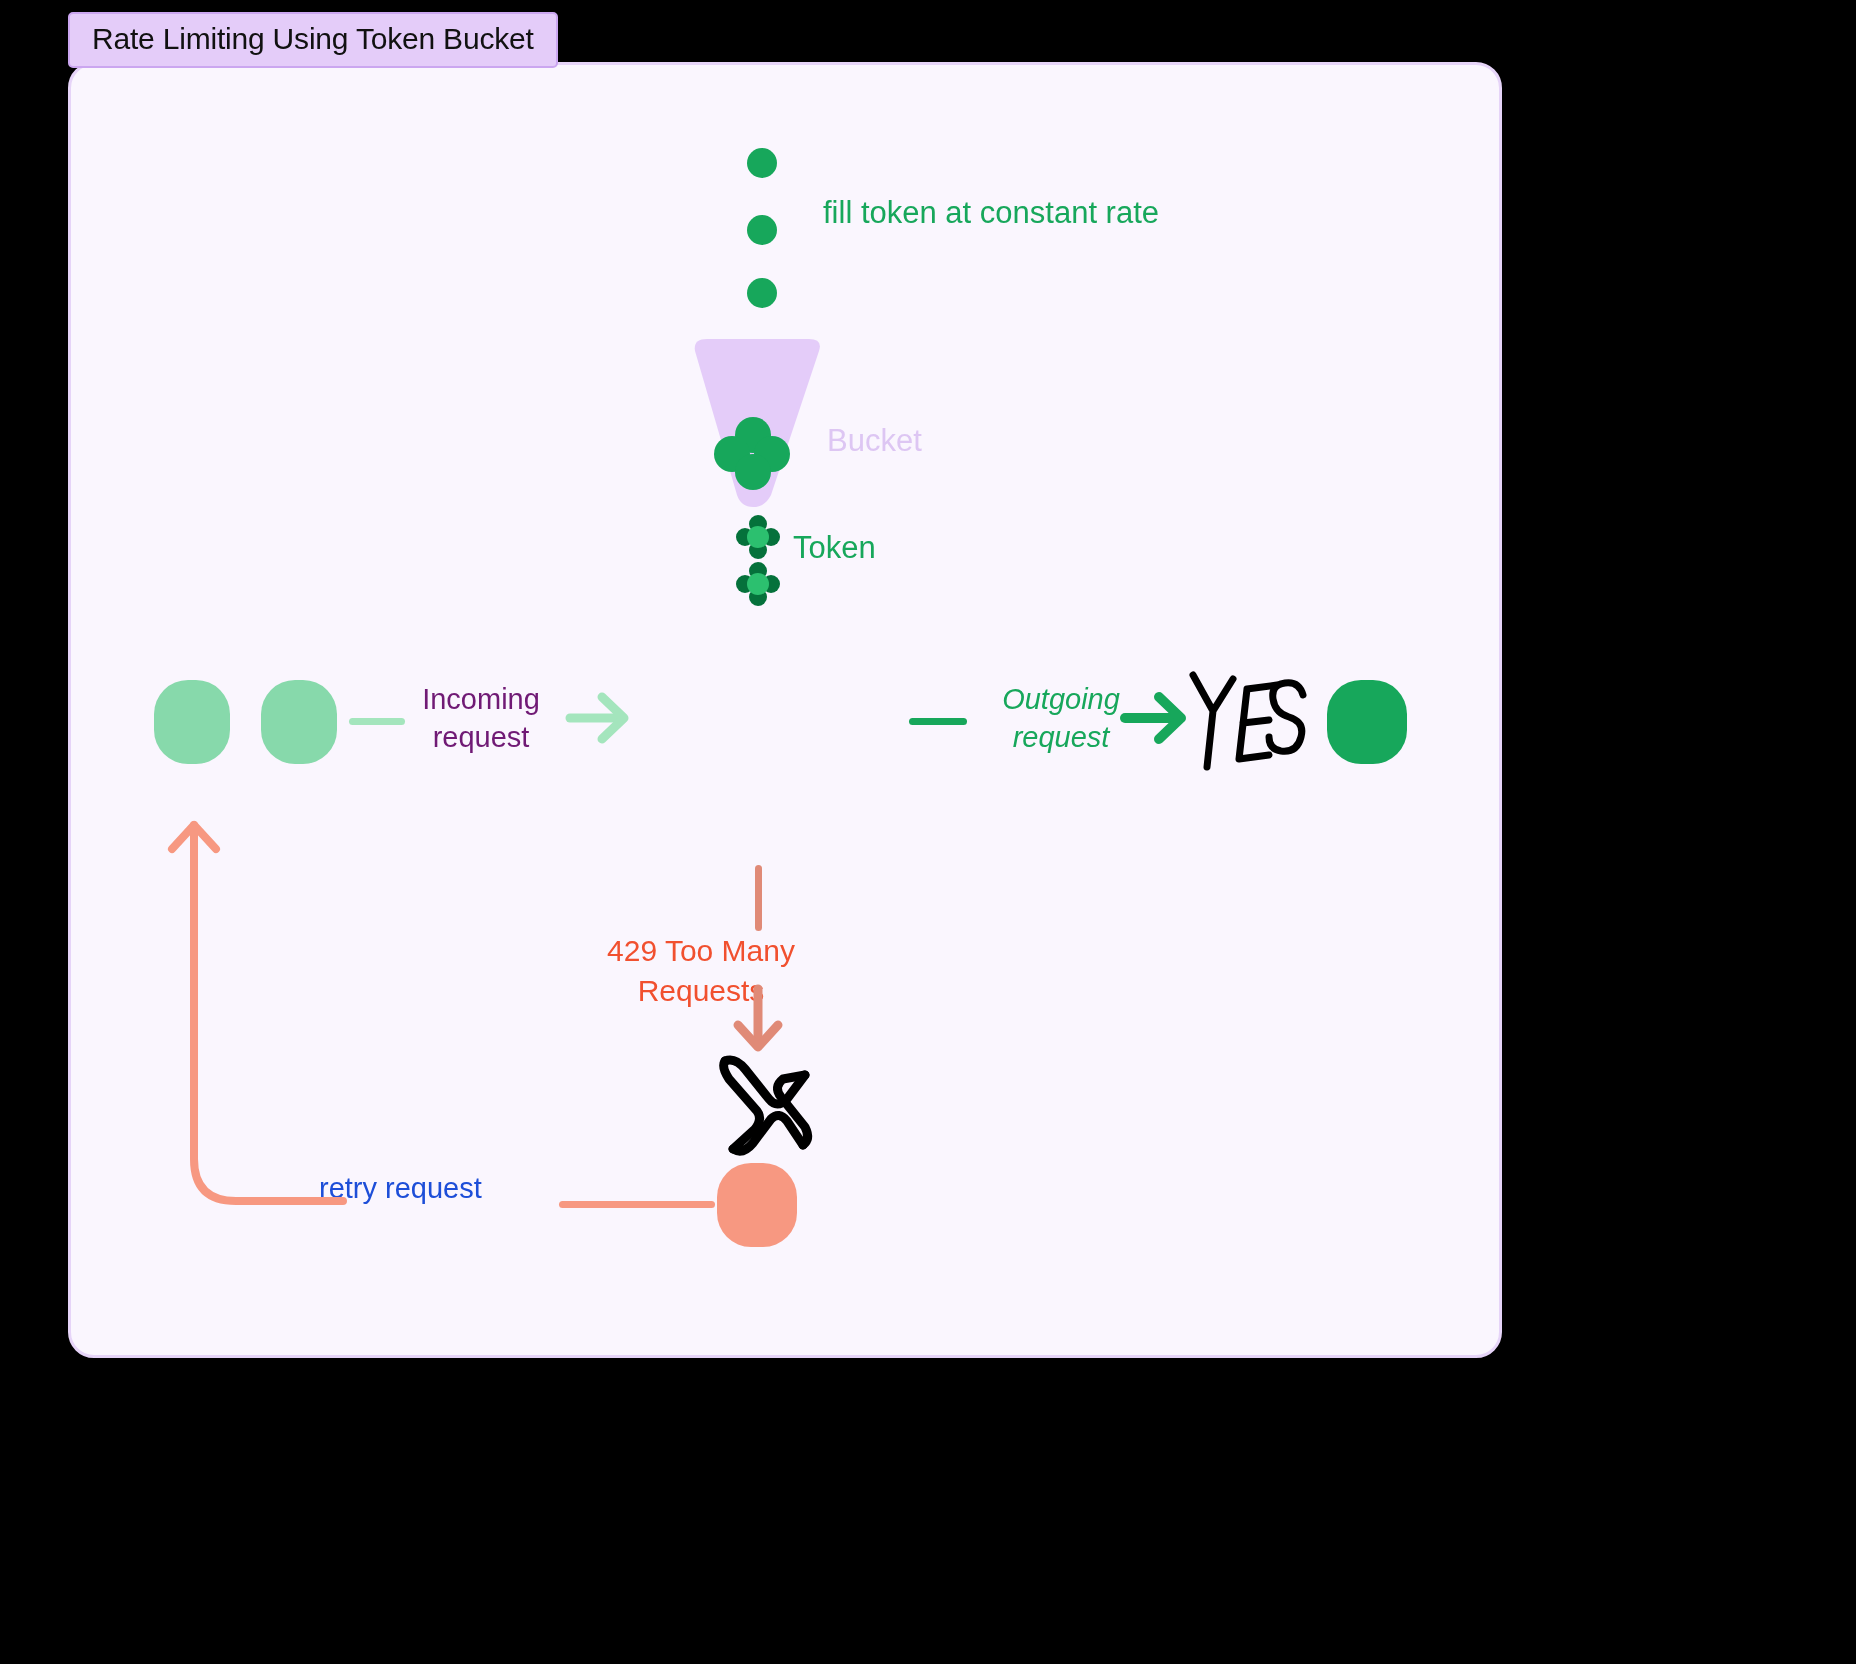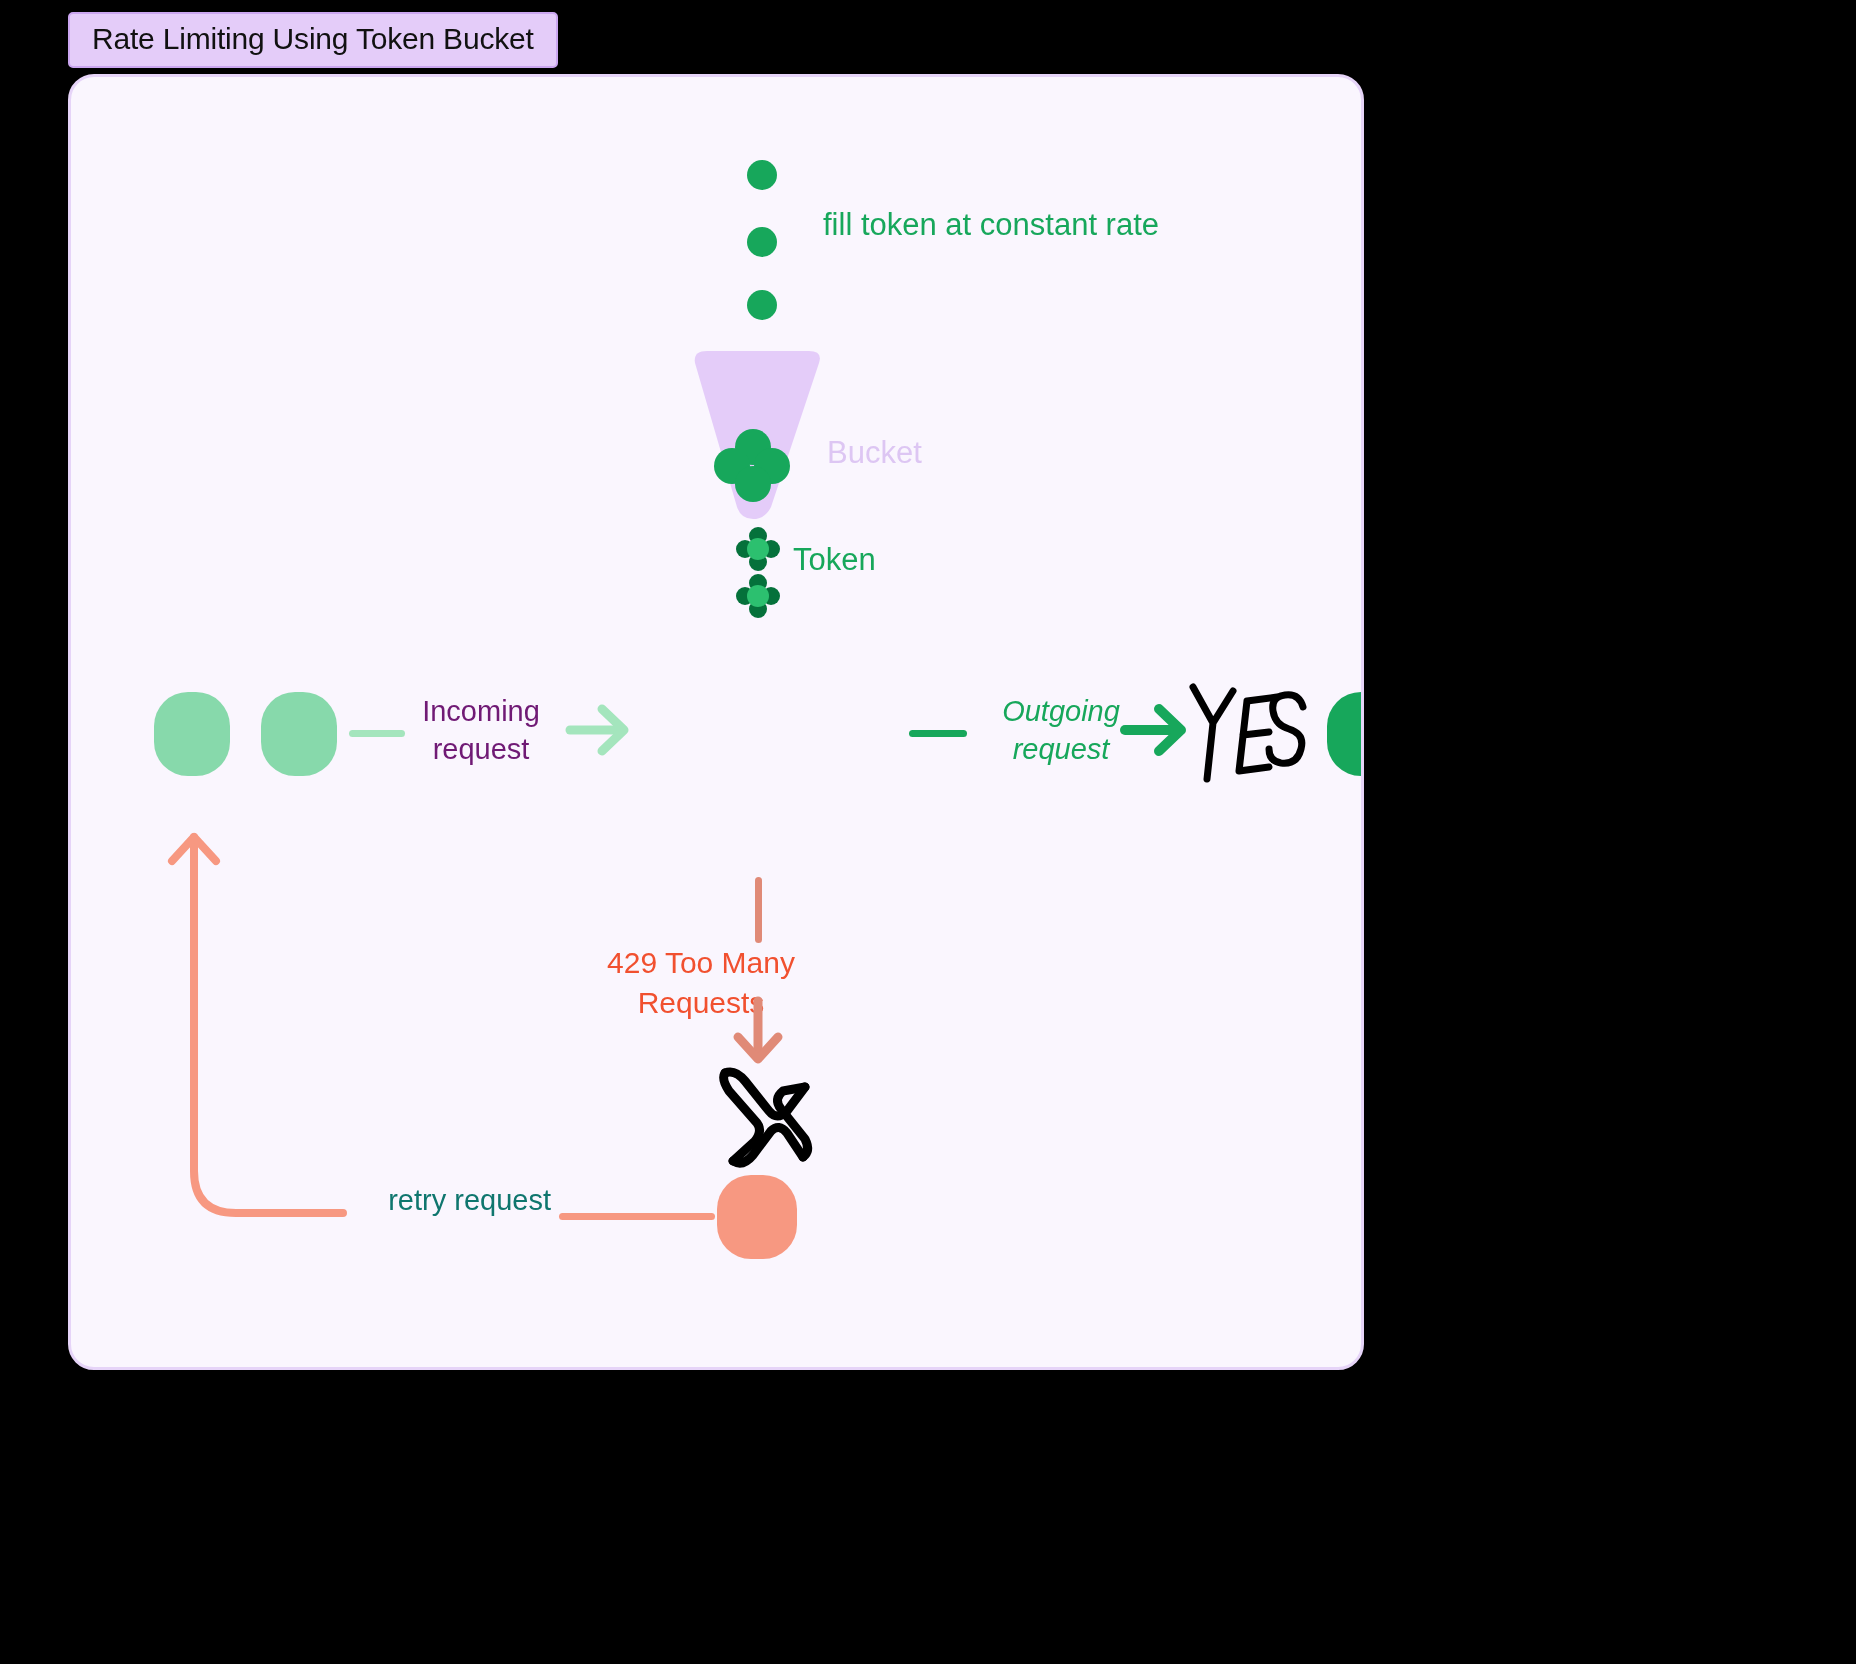--- a/index.html
+++ b/index.html
@@ -34,28 +34,27 @@
     letter-spacing: -0.2px;
     white-space: nowrap;
     z-index: 20;
   }
 
   
   #canvas {
     position: absolute;
     left: 68px;
     top: 62px;
-    width: 1296px;
+    width: 1434px;
     height: 1296px;
     background: #faf6fe;
     border: 3px solid #e6d4f8;
     border-radius: 26px;
     box-sizing: border-box;
     overflow: hidden;
-    margin-top: 12px;
   }
 
   .abs { position: absolute; }
 
   
   .drop-token {
     position: absolute;
     width: 30px;
     height: 30px;
     border-radius: 50%;
@@ -150,22 +149,22 @@
     text-align: center;
     white-space: pre-line;
   }
   #incoming-label { left: 325px; top: 615px; width: 170px; color: #701a75; }
   #outgoing-label { left: 900px; top: 615px; width: 180px; color: #17a75b; font-style: italic; }
   #reject-label {
     left: 470px; top: 866px; width: 320px;
     color: #f1502f; font-size: 30px; text-align: center;
   }
   #retry-label {
-    left: 260px; top: 1104px; width: 220px;
-    color: #0f766e; font-size: 29px; text-align: right;
+    left: 248px; top: 1104px; width: 220px;
+    color: #1d4ed8; font-size: 29px; text-align: left;
   }
 
   
   .hbar { position: absolute; height: 7px; border-radius: 4px; }
   .vbar { position: absolute; width: 7px; border-radius: 4px; }
 
   svg { overflow: visible; display: block; }
 </style>
 </head>
 <body>

